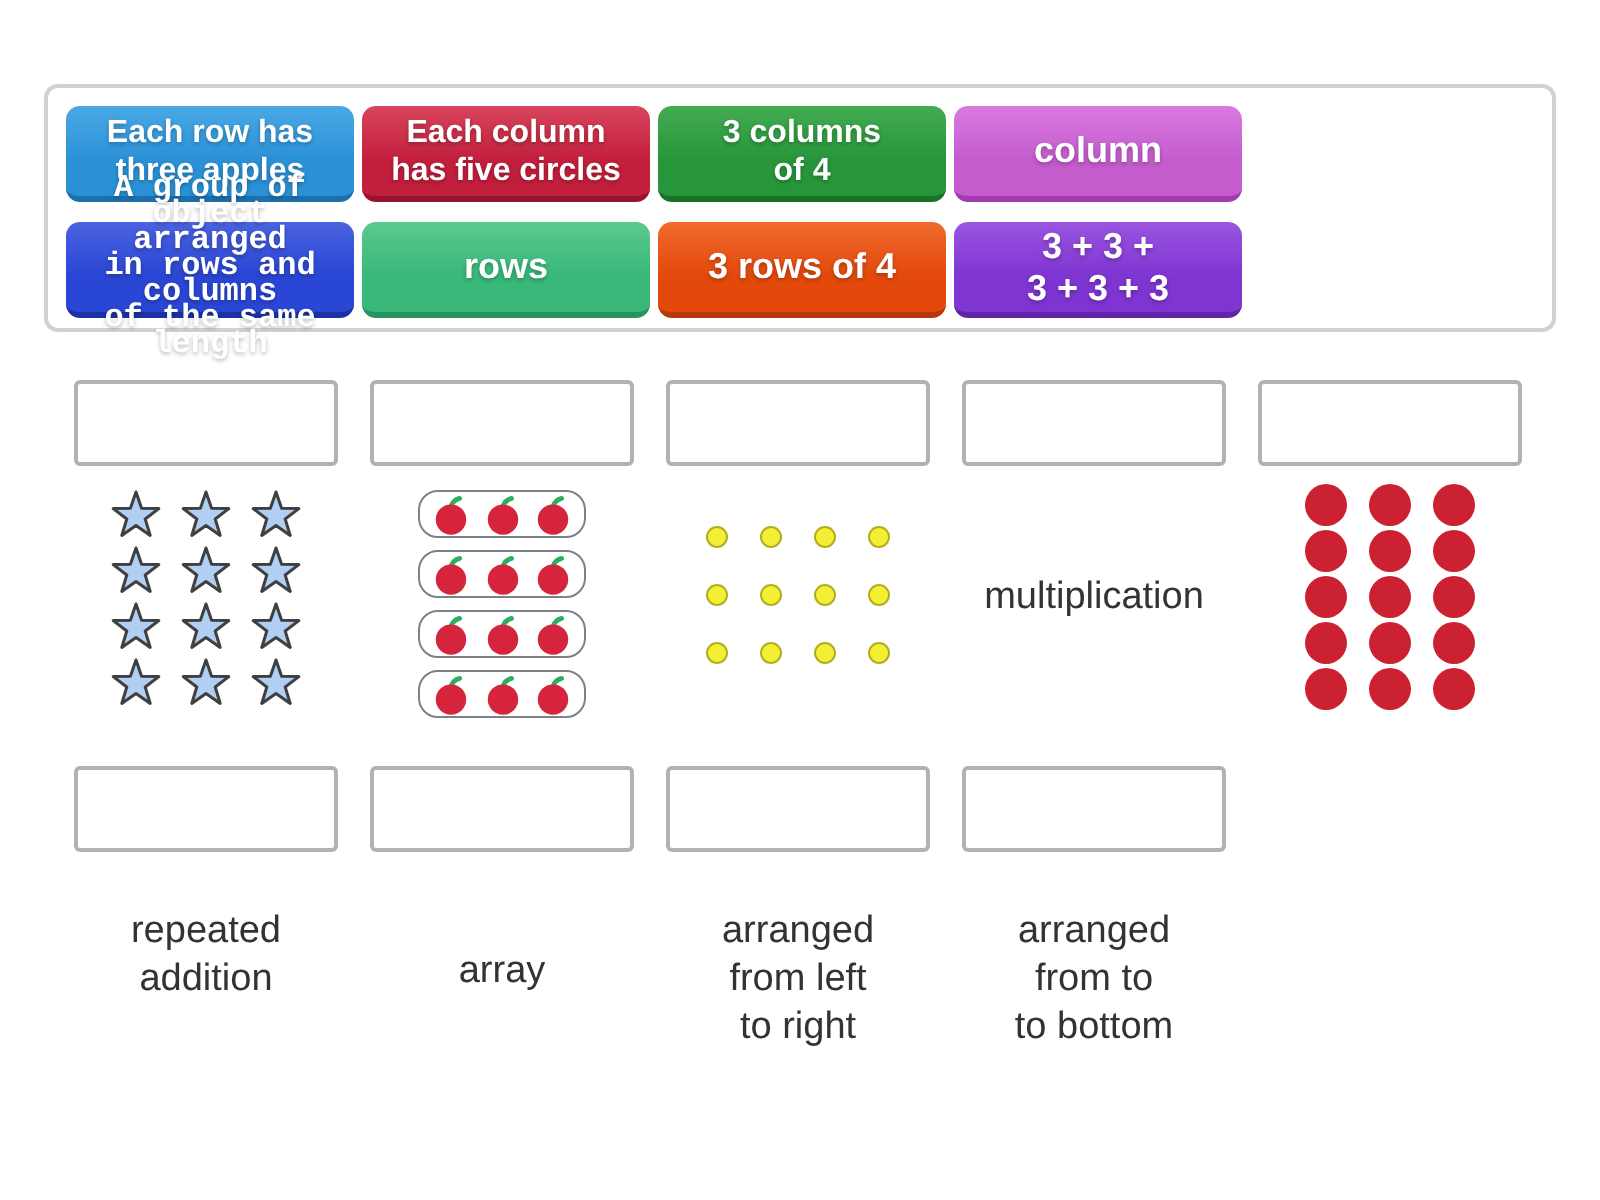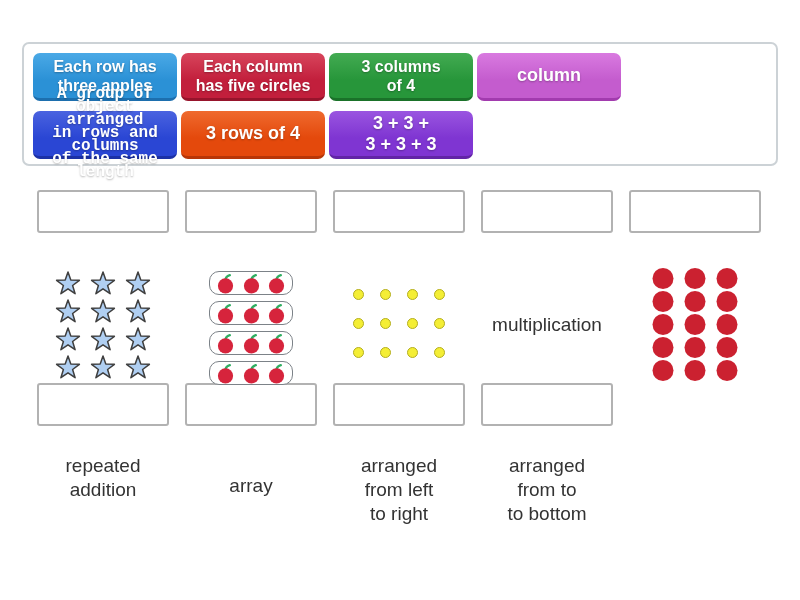--- a/index.html
+++ b/index.html
@@ -28,21 +28,21 @@
   .tile.size-lg{font-size:18px;line-height:21px;}
   
   .dz-row{position:absolute;left:37px;display:flex;gap:16px;}
   .dz-row.r1{top:190px;}
   .dz-row.r2{top:383px;}
   .drop-box{
     width:132px;height:43px;background:#fff;border:2px solid #b2b2b2;
     border-radius:3px;box-sizing:border-box;
   }
   
-  .item{position:absolute;transform:translateX(-50%);margin-top:26px;}
+  .item{position:absolute;transform:translateX(-50%);}
   .star-row{display:flex;gap:9px;margin-bottom:3px;}
   .apple-row{
     width:84px;height:24px;border:1.5px solid #7c8288;border-radius:10px;
     display:flex;align-items:center;justify-content:space-evenly;
     margin-bottom:6px;background:#fff;box-sizing:border-box;
   }
   .dot{border-radius:50%;box-sizing:border-box;}
   .item-text{font-size:19px;color:#333;white-space:nowrap;}
   
   .answer-label{
@@ -61,20 +61,21 @@
     <div class="tile size-md" style="background: linear-gradient(rgb(216, 69, 92) 0%, rgb(194, 31, 60) 60%, rgb(194, 31, 60) 100%); border-bottom: 3px solid rgb(151, 20, 44);"><span class="tile-label">Each column
 has five circles</span></div>
     <div class="tile size-md" style="background: linear-gradient(rgb(67, 171, 82) 0%, rgb(39, 150, 58) 60%, rgb(39, 150, 58) 100%); border-bottom: 3px solid rgb(26, 114, 41);"><span class="tile-label">3 columns
 of 4</span></div>
     <div class="tile size-lg" style="background: linear-gradient(rgb(217, 122, 224) 0%, rgb(196, 92, 206) 60%, rgb(196, 92, 206) 100%); border-bottom: 3px solid rgb(162, 59, 174);"><span class="tile-label">column</span></div>
   </div>
   <div class="bank-row r2">
     <div class="tile size-xs" style="background: linear-gradient(rgb(74, 99, 224) 0%, rgb(42, 70, 212) 60%, rgb(42, 70, 212) 100%); border-bottom: 3px solid rgb(28, 49, 166);"><span class="tile-label">A group of object arranged
 in rows and columns
 of the same length</span></div>
+    <div class="tile size-lg" style="background: linear-gradient(rgb(92, 201, 142) 0%, rgb(56, 184, 121) 60%, rgb(56, 184, 121) 100%); border-bottom: 3px solid rgb(39, 147, 95);"><span class="tile-label">rows</span></div>
     <div class="tile size-lg" style="background: linear-gradient(rgb(239, 106, 46) 0%, rgb(228, 73, 12) 60%, rgb(228, 73, 12) 100%); border-bottom: 3px solid rgb(184, 54, 7);"><span class="tile-label">3 rows of 4</span></div>
     <div class="tile size-lg" style="background: linear-gradient(rgb(154, 85, 224) 0%, rgb(127, 53, 210) 60%, rgb(127, 53, 210) 100%); border-bottom: 3px solid rgb(98, 37, 166);"><span class="tile-label">3 + 3 +
 3 + 3 + 3</span></div>
   </div>
 </div>
 
 <div class="dz-row r1">
     <div class="drop-box"></div>
     <div class="drop-box"></div>
     <div class="drop-box"></div>

